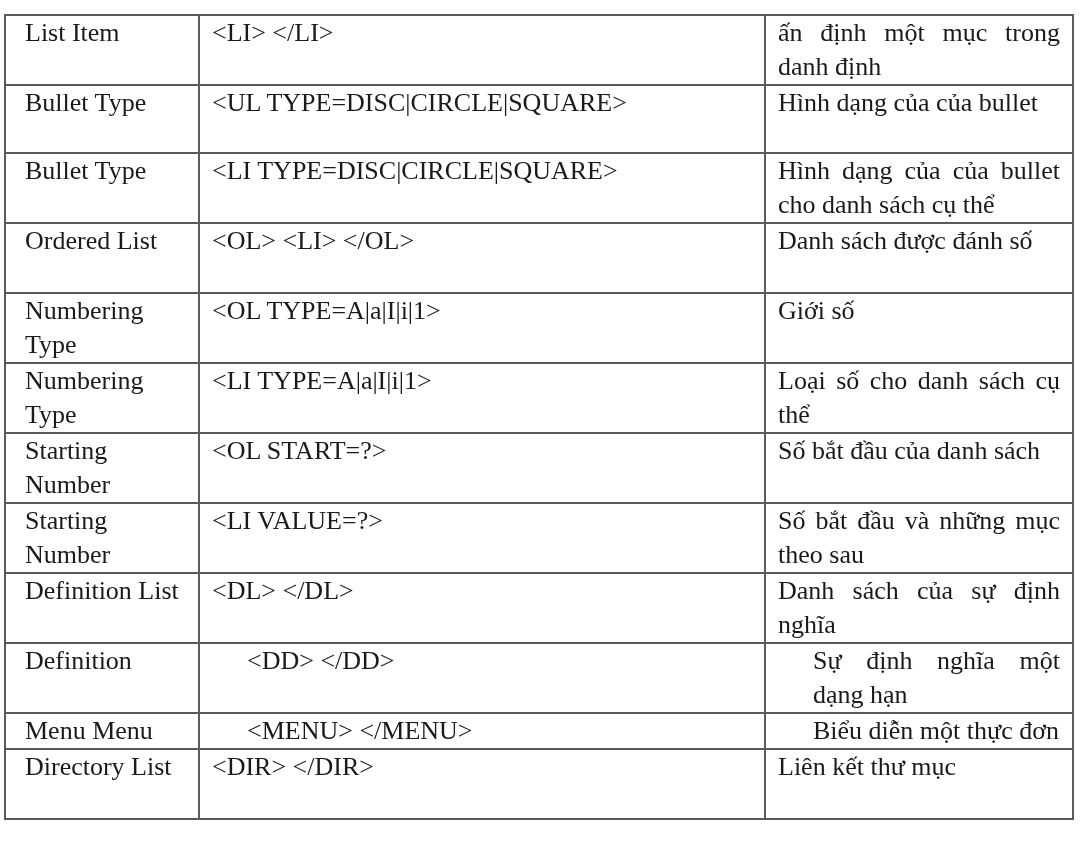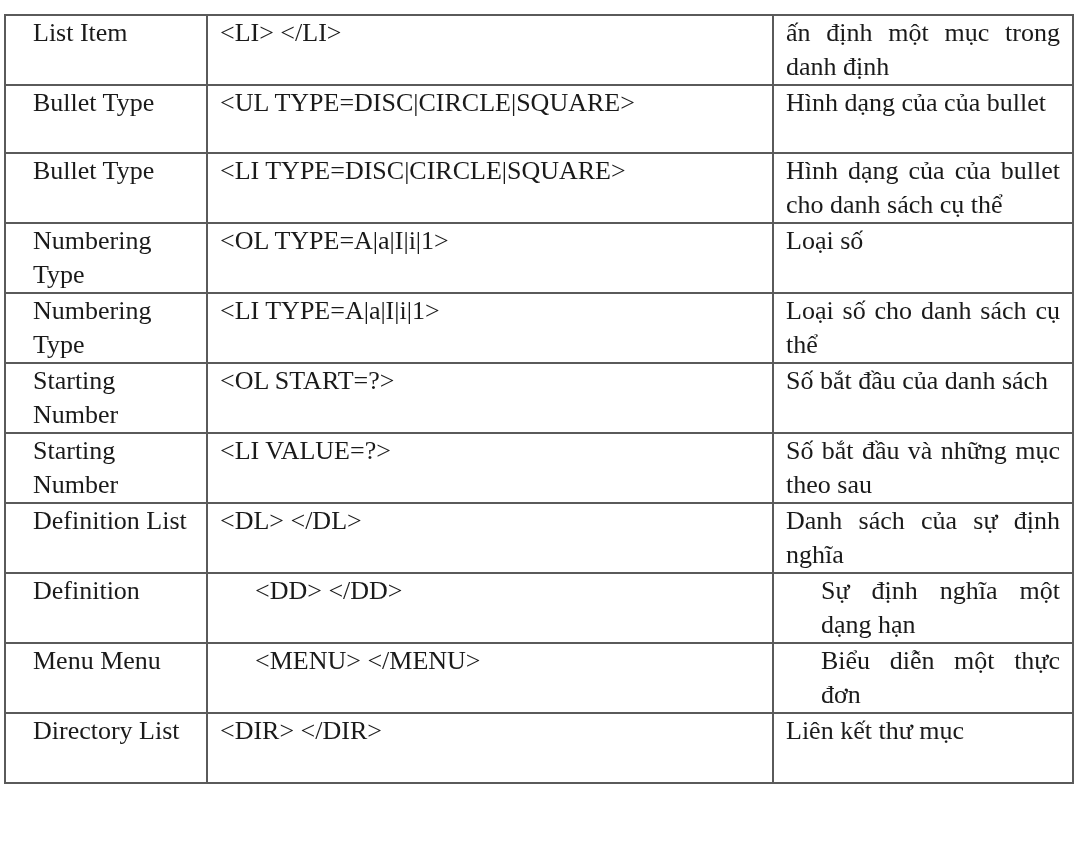--- a/index.html
+++ b/index.html
@@ -24,21 +24,21 @@
       table-layout: fixed;
     }
     table.ref td {
       border: 2px solid #5a5a5a;
       vertical-align: top;
       font-size: 26px;
       line-height: 34px;
       padding: 0 12px 0 12px;
       overflow: hidden;
     }
-    table.ref td.c1 { width: 161px; padding-left: 27px; font-family: Liberation Serif, serif; }
+    table.ref td.c1 { width: 161px; padding-left: 19px; font-family: Liberation Serif, serif; }
     table.ref td.c2 { width: 540px; }
     table.ref td.c3 { text-align: justify; }
     tr.h69 td { height: 68px; }
     tr.h67 td { height: 66px; }
     tr.h34 td { height: 33px; padding-left: 47px; }
   </style>
 </head>
 <body>
 
 <table class="ref">
@@ -52,23 +52,28 @@
       <td class="c1">Bullet Type</td>
       <td class="c2">&lt;UL TYPE=DISC|CIRCLE|SQUARE&gt;</td>
       <td class="c3">Hình dạng của của bullet</td>
     </tr>
     <tr class="h69">
       <td class="c1">Bullet Type</td>
       <td class="c2">&lt;LI TYPE=DISC|CIRCLE|SQUARE&gt;</td>
       <td class="c3">Hình dạng của của bullet cho danh sách cụ thể</td>
     </tr>
     <tr class="h69">
+      <td class="c1">Ordered List</td>
+      <td class="c2">&lt;OL&gt; &lt;LI&gt; &lt;/OL&gt;</td>
+      <td class="c3">Danh sách được đánh số</td>
+    </tr>
+    <tr class="h69">
       <td class="c1">Numbering Type</td>
       <td class="c2">&lt;OL TYPE=A|a|I|i|1&gt;</td>
-      <td class="c3">Loại số</td>
+      <td class="c3">Giới số</td>
     </tr>
     <tr class="h69">
       <td class="c1">Numbering Type</td>
       <td class="c2">&lt;LI TYPE=A|a|I|i|1&gt;</td>
       <td class="c3">Loại số cho danh sách cụ thể</td>
     </tr>
     <tr class="h69">
       <td class="c1">Starting Number</td>
       <td class="c2">&lt;OL START=?&gt;</td>
       <td class="c3">Số bắt đầu của danh sách</td>

